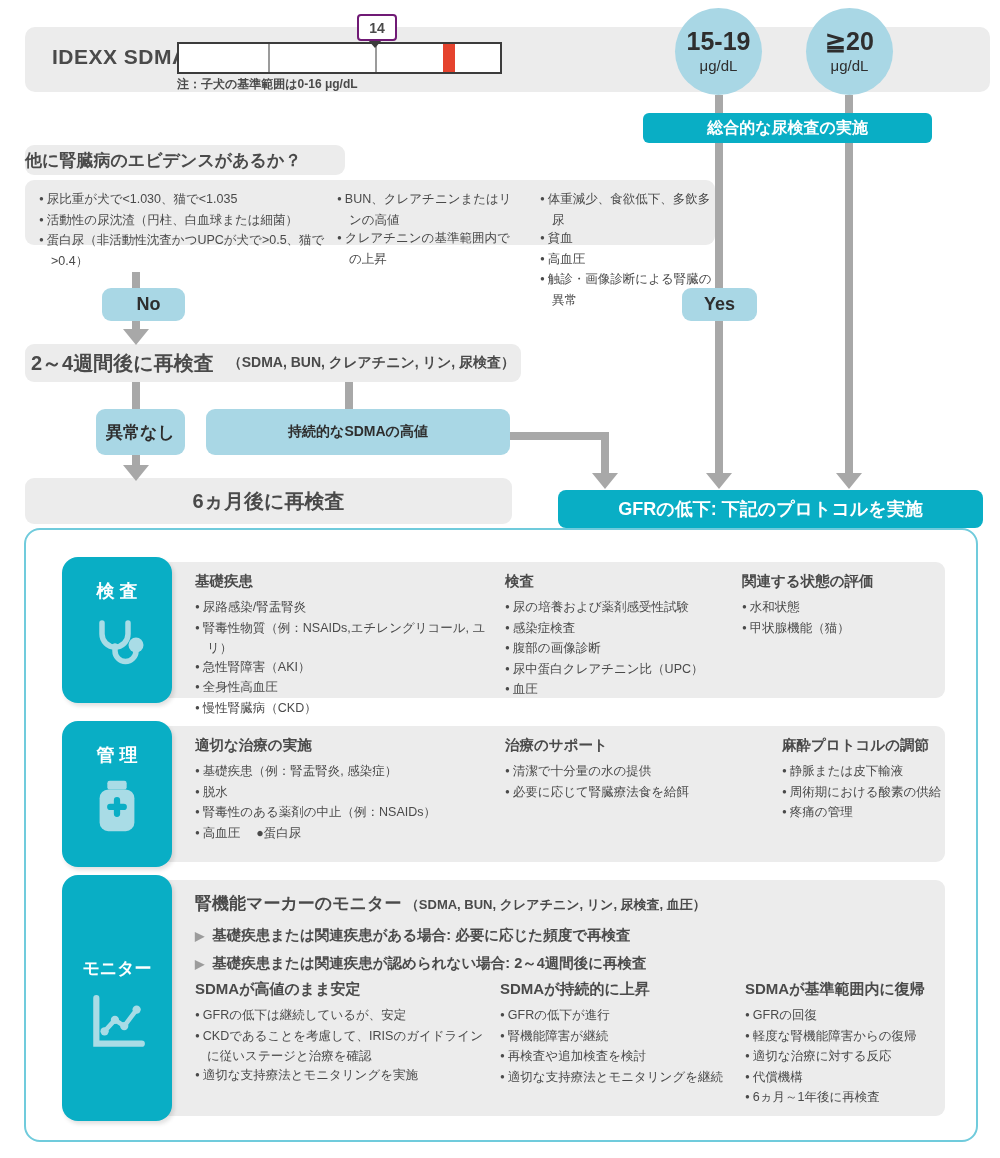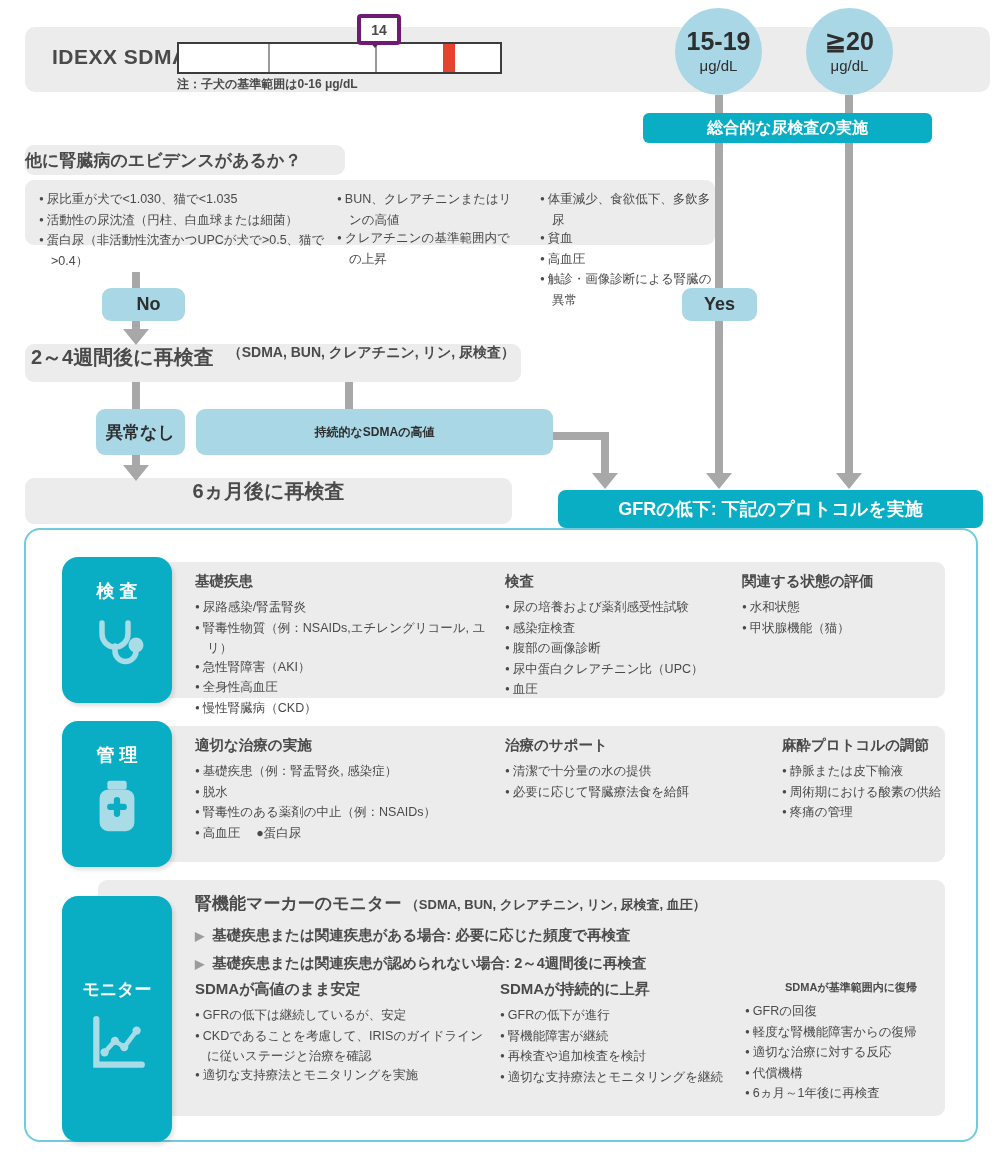--- a/index.html
+++ b/index.html
@@ -5,21 +5,21 @@
   html,body{margin:0;padding:0;background:#fff;}
   .canvas{position:relative;width:1000px;height:1158px;background:#fff;overflow:hidden;
           font-family:"Liberation Sans",sans-serif;color:#4a4a4a;}
   .abs{position:absolute;}
   
   .topbar{left:25px;top:27px;width:965px;height:65px;background:#ECECEC;border-radius:10px;}
   .brand{left:52px;top:45px;font-size:21px;font-weight:bold;color:#4a4a4a;letter-spacing:.5px;}
   .scale{left:177px;top:42px;width:321px;height:28px;background:#fff;border:2px solid #3c3c3c;}
   .tick{position:absolute;top:0;bottom:0;width:2px;background:#9b9b9b;}
   .redseg{position:absolute;top:0;bottom:0;left:264px;width:12px;background:#E5432E;}
-  .flag{left:357px;top:14px;width:36px;height:23px;background:#fff;border:4px solid #701a75;border-radius:4px;
+  .flag{left:357px;top:14px;width:36px;height:23px;background:#fff;border:2px solid #701a75;border-radius:4px;
         display:flex;align-items:center;justify-content:center;font-weight:bold;font-size:14px;z-index:3;}
   .flagptr{left:368px;top:40px;width:0;height:0;border-left:7px solid transparent;border-right:7px solid transparent;
            border-top:8px solid #3c3c3c;z-index:2;}
   .high{left:512px;top:42px;font-size:23px;font-weight:bold;color:#E5432E;}
   .note{left:177px;top:76px;font-size:12px;font-weight:bold;}
   
   .circle{width:87px;height:87px;border-radius:50%;background:#A9D7E5;display:flex;flex-direction:column;
           align-items:center;justify-content:center;z-index:2;color:#2e2e2e;}
   .circle .val{font-size:25px;font-weight:bold;line-height:1;}
   .circle .unit{font-size:15px;margin-top:3px;}
@@ -40,21 +40,21 @@
   .rules li{font-size:14.5px;font-weight:bold;line-height:27px;color:#4a4a4a;}
   .rules li::before{content:"▶";color:#9b9b9b;font-size:12px;margin-right:8px;}
   .colhead{font-size:14.5px;font-weight:bold;margin-bottom:7px;color:#4a4a4a;}
   .col{position:absolute;top:10px;}
   
   .panel{left:24px;top:528px;width:954px;height:614px;border:2.5px solid #70CBDC;border-radius:16px;background:#fff;z-index:1;box-sizing:border-box;}
   .sideblock{border-radius:16px;display:flex;flex-direction:column;align-items:center;z-index:2;
              box-shadow:2px 3px 4px rgba(0,0,0,.12);background:#09AEC5;}
   .slabel{font-size:18px;font-weight:bold;color:#fff;}
   .evtitle{display:flex;align-items:center;font-size:17px;font-weight:bold;box-sizing:border-box;}
-  .center{display:flex;align-items:flex-start;justify-content:center;}
+  .center{display:flex;align-items:center;justify-content:center;}
 </style>
 </head>
 <body>
 
 <div class="canvas">
 
   <div class="abs topbar"></div>
   <div class="abs brand">IDEXX SDMA</div>
   <div class="abs scale">
     <div class="tick" style="left:89px"></div>
@@ -118,21 +118,21 @@
 
   <div class="abs blue" style="left:102px;top:288px;width:73px;height:33px;font-size:18px;padding-left:10px;">No</div>
   <div class="abs blue" style="left:682px;top:288px;width:75px;height:33px;font-size:18px;">Yes</div>
 
   <div class="abs gray center" style="left:25px;top:344px;width:496px;height:38px;">
     <span style="font-size:20px;font-weight:bold;">2～4週間後に再検査</span>
     <span style="font-size:14px;font-weight:bold;margin-left:14px;">（SDMA, BUN, クレアチニン, リン, 尿検査）</span>
   </div>
 
   <div class="abs blue" style="left:96px;top:409px;width:89px;height:46px;font-size:17px;">異常なし</div>
-  <div class="abs blue" style="left:196px;top:409px;width:357px;height:46px;font-size:12px;">持続的なSDMAの高値</div>
+  <div class="abs blue" style="left:206px;top:409px;width:304px;height:46px;font-size:14px;">持続的なSDMAの高値</div>
 
   <div class="abs gray center" style="left:25px;top:478px;width:487px;height:46px;font-size:20px;font-weight:bold;">6ヵ月後に再検査</div>
 
   <div class="abs teal" style="left:558px;top:490px;width:425px;height:38px;border-radius:8px;font-size:18px;z-index:3;">GFRの低下: 下記のプロトコルを実施</div>
 
   <div class="abs panel"></div>
 
   <div class="abs gray" style="left:98px;top:562px;width:847px;height:136px;z-index:1;">
     <div class="col" style="left:97px;width:300px;">
       <div class="colhead">基礎疾患</div>
@@ -230,31 +230,31 @@
     <div class="col" style="left:402px;top:100px;width:232px;">
       <div class="colhead" style="font-size:15px;">SDMAが持続的に上昇</div>
       <ul class="blist">
           <li>GFRの低下が進行</li>
           <li>腎機能障害が継続</li>
           <li>再検査や追加検査を検討</li>
           <li>適切な支持療法とモニタリングを継続</li>
         </ul>
     </div>
     <div class="col" style="left:647px;top:100px;width:192px;">
-      <div class="colhead" style="font-size:11px;margin-left:40px;">SDMAが基準範囲内に復帰</div>
+      <div class="colhead" style="font-size:15px;">SDMAが基準範囲内に復帰</div>
       <ul class="blist">
           <li>GFRの回復</li>
           <li>軽度な腎機能障害からの復帰</li>
           <li>適切な治療に対する反応</li>
           <li>代償機構</li>
           <li>6ヵ月～1年後に再検査</li>
         </ul>
     </div>
   </div>
-  <div class="abs sideblock" style="left:62px;top:896px;width:110px;height:246px;padding-top:82px;box-sizing:border-box;">
+  <div class="abs sideblock" style="left:62px;top:875px;width:110px;height:246px;padding-top:82px;box-sizing:border-box;">
     <div class="slabel" style="font-size:17px;">モニター</div>
     <span style="margin-top:12px;">
       <svg viewBox="0 0 60 60" width="62" height="62">
         <path d="M10 6 V50 H54" stroke="#A9DCE6" stroke-width="6" fill="none" stroke-linecap="round"></path>
         <path d="M18 38 L28 27 L37 33 L49 17" stroke="#A9DCE6" stroke-width="4.5" fill="none" stroke-linecap="round" stroke-linejoin="round"></path>
         <circle cx="18" cy="38" r="4" fill="#A9DCE6"></circle>
         <circle cx="28" cy="27" r="4" fill="#A9DCE6"></circle>
         <circle cx="37" cy="33" r="4" fill="#A9DCE6"></circle>
         <circle cx="49" cy="17" r="4" fill="#A9DCE6"></circle>
       </svg>

